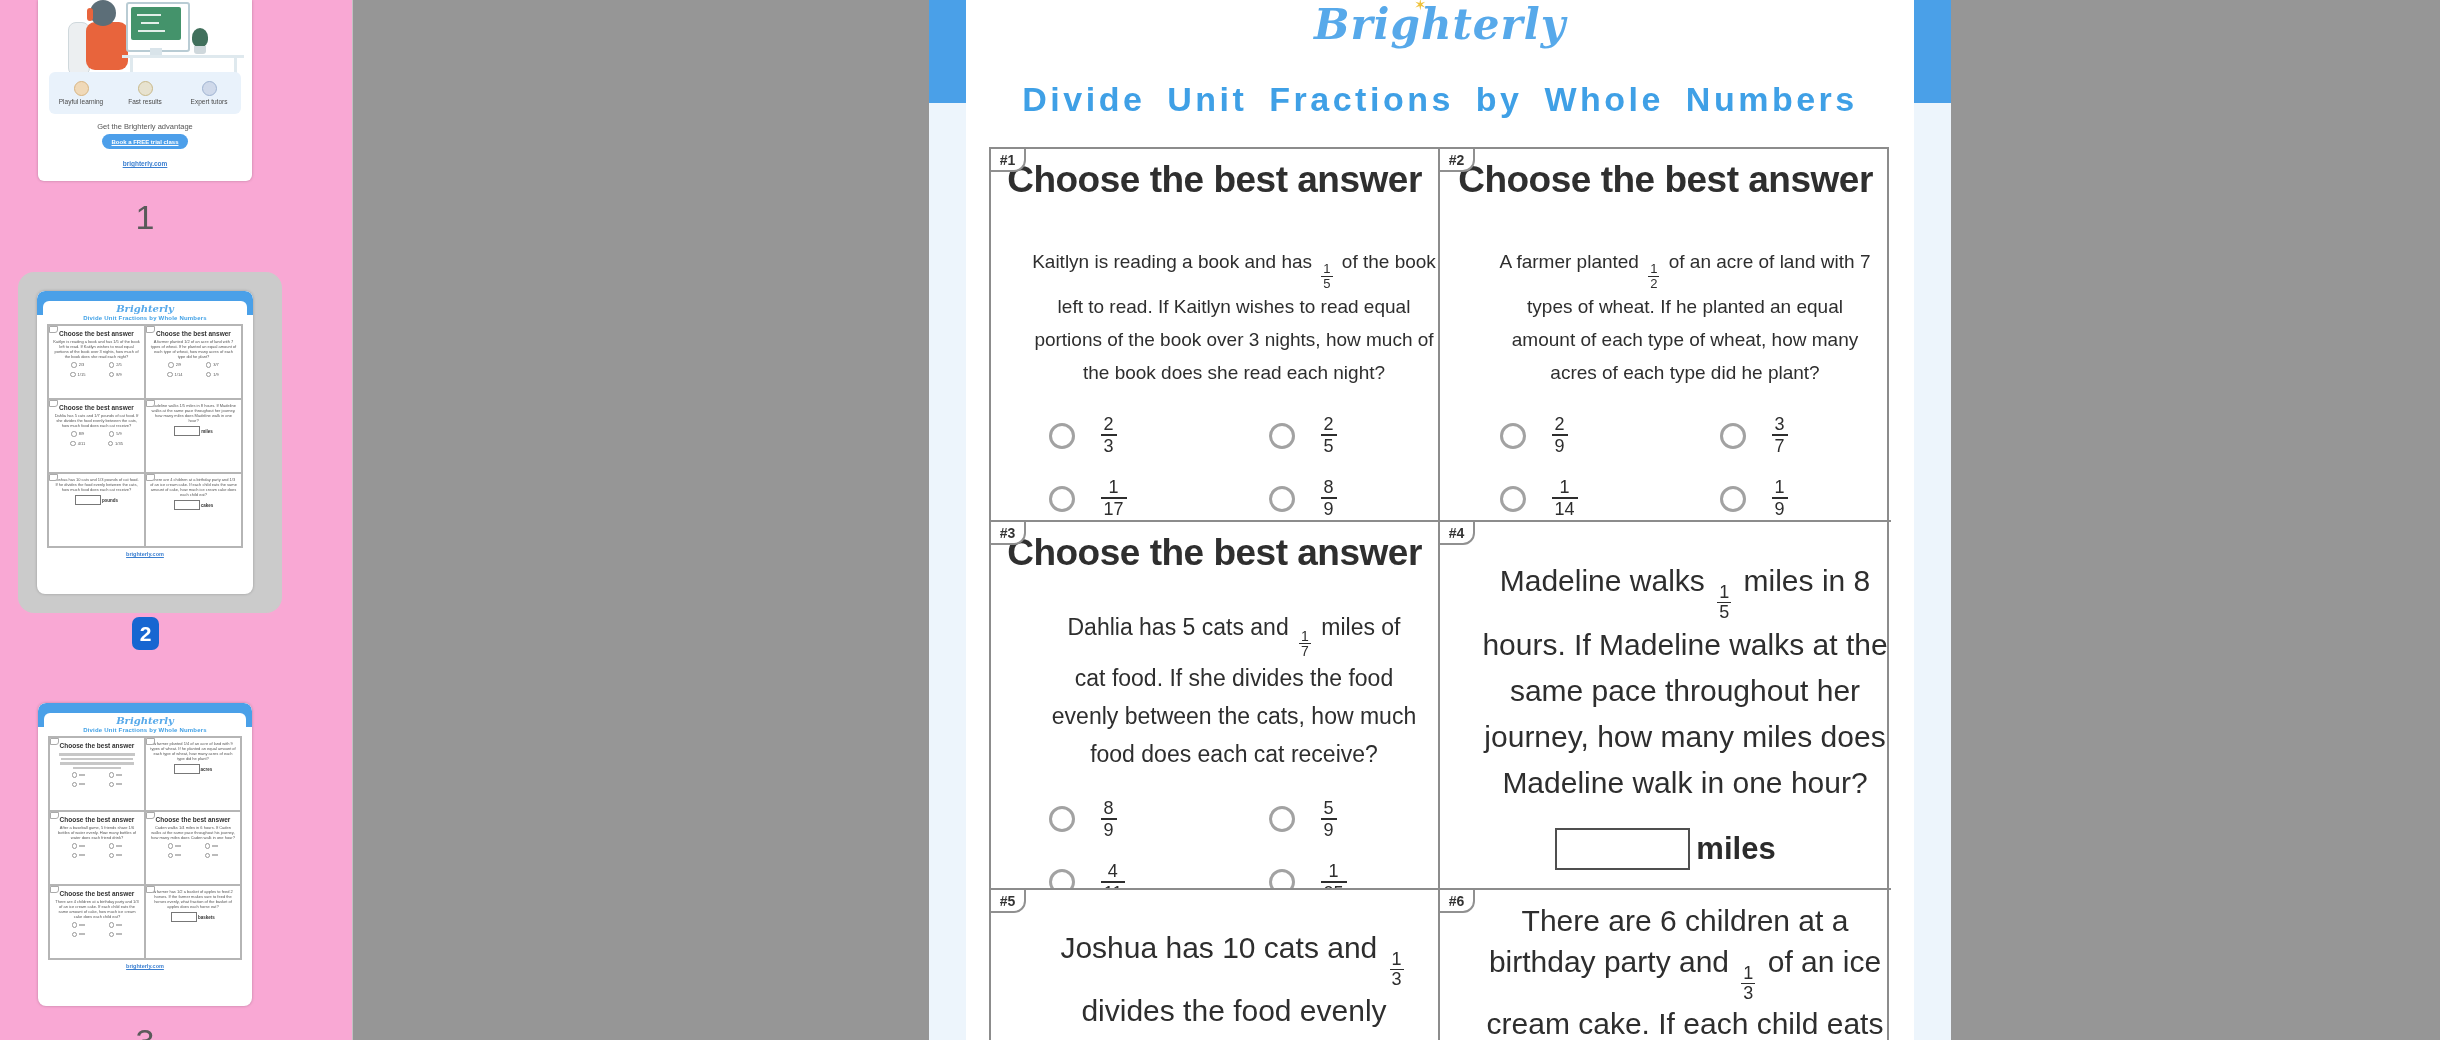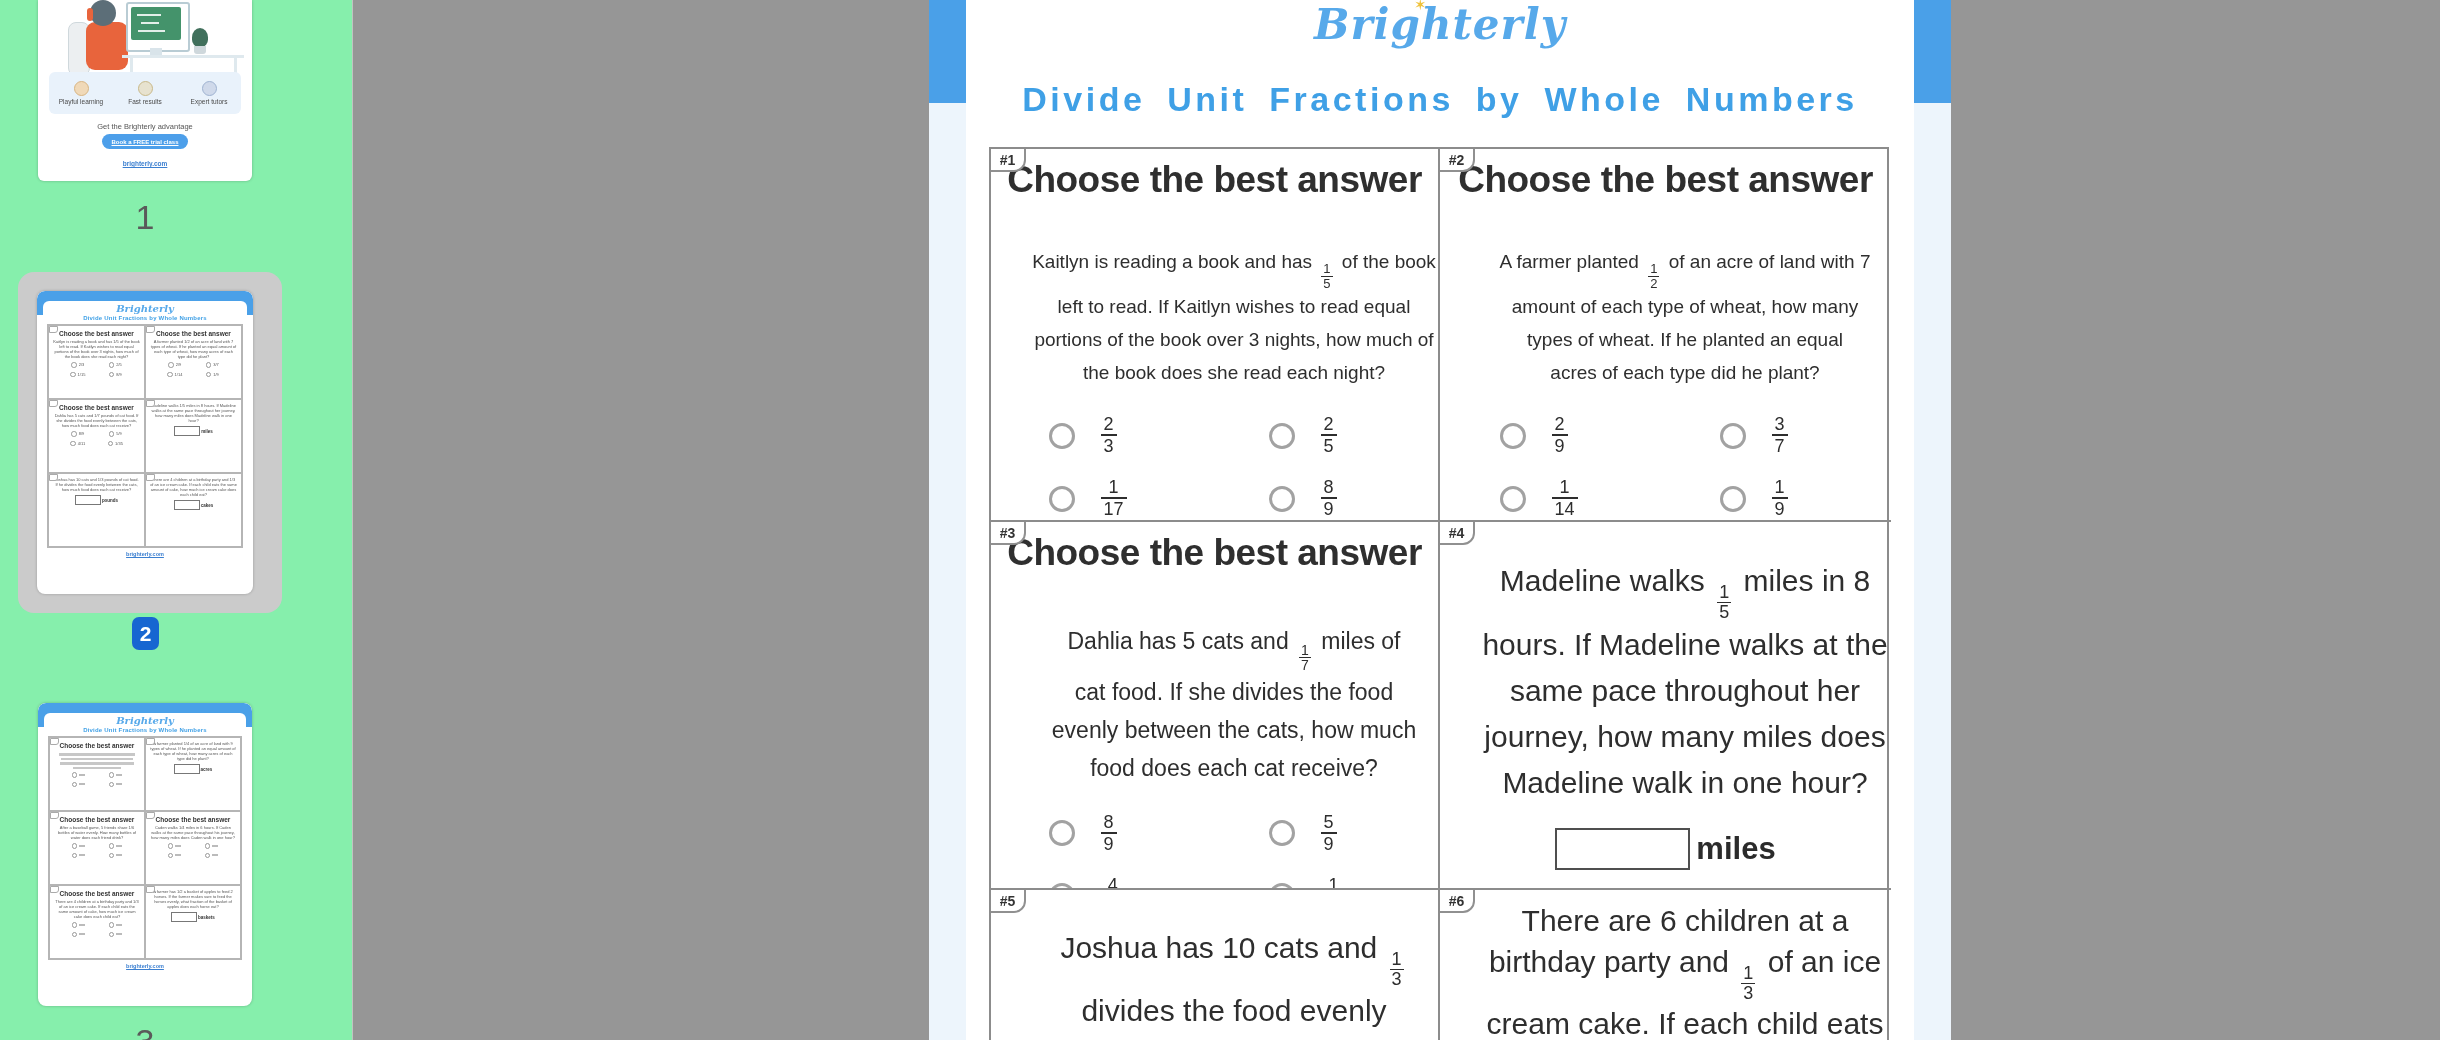--- a/index.html
+++ b/index.html
@@ -1,20 +1,20 @@
 <!DOCTYPE html>
 <html><head>
 <meta charset="utf-8">
 <style>
   html,body{margin:0;padding:0;width:2440px;height:1040px;overflow:hidden;
     font-family:"Liberation Sans",sans-serif;background:#969696;}
   .app{display:flex;width:2440px;height:1040px;}
 
   
-  .sidebar{position:relative;width:352px;height:1040px;flex:none;background:#86efac;
+  .sidebar{position:relative;width:352px;height:1040px;flex:none;background:#f9a8d4;
     border-right:1px solid #c2c2c2;overflow:hidden;}
   .thumb-card{position:absolute;background:#fff;box-shadow:0 0 3px rgba(0,0,0,.25);}
   
   .thumb1{left:38px;top:0;width:214px;height:181px;border-radius:0 0 6px 6px;overflow:hidden;}
   .ill{position:absolute;}
   .ill-chair{left:30px;top:22px;width:20px;height:52px;border-radius:8px;background:#eceff1;border:1px solid #cfd8dc;}
   .ill-head{left:52px;top:0;width:26px;height:26px;border-radius:50%;background:#5c6e78;}
   .ill-phone{left:49px;top:8px;width:6px;height:13px;border-radius:3px;background:#e8643c;}
   .ill-body{left:48px;top:22px;width:42px;height:48px;border-radius:9px;background:#e8643c;}
   .ill-monitor{left:88px;top:2px;width:60px;height:46px;background:#fff;border:2px solid #b9ccd4;border-radius:3px;}
@@ -91,21 +91,21 @@
     border:2px solid #8c8c8c;border-bottom:none;box-sizing:border-box;background:#fff;}
   .q-cell{position:relative;border-right:2px solid #8c8c8c;border-bottom:2px solid #8c8c8c;
     box-sizing:border-box;text-align:center;color:#2e2e2e;overflow:hidden;}
   .q-cell:nth-child(2n){border-right:none;}
   .q-badge{position:absolute;top:-2px;left:-2px;width:37px;height:25px;border:2px solid #909090;
     border-radius:0 0 12px 0;background:#fff;font-size:14px;font-weight:bold;color:#333;
     display:flex;align-items:center;justify-content:center;box-sizing:border-box;}
   .q-heading{margin-top:10px;font-size:37px;font-weight:700;letter-spacing:-0.5px;color:#2f2f2f;}
   .q-body{margin-top:42px;padding-left:39px;}
   .c1 .q-body,.c2 .q-body{margin-top:44px;}
-  .c3 .q-body{margin-top:48px;}
+  .c3 .q-body{margin-top:34px;}
   .c4 .q-body,.c5 .q-body{margin-top:36px;}
   .c6 .q-body{margin-top:10px;}
   .size-s .q-line{font-size:19px;line-height:33px;}
   .size-m .q-line{font-size:23px;line-height:38px;}
   .size-l .q-line{font-size:30px;line-height:46px;}
   .c5 .q-line{line-height:43px;}
   .c6 .q-line{line-height:41px;}
   .frac{display:inline-flex;flex-direction:column;align-items:center;line-height:1.05;
     vertical-align:-38%;margin:0 4px;}
   .frac .num,.frac .den{padding:0 2px;}
@@ -454,22 +454,22 @@
               </div>
             </div>
             <div class="q-cell size-s c2">
               <div class="q-badge">#2</div>
               <div class="q-heading">Choose the best answer</div>
               <div class="q-body">
                 <div class="q-line"><span>A farmer planted </span><span class="frac">
                     <span class="num">1</span>
                     <span class="den">2</span>
                   </span><span> of an acre of land with 7</span></div>
+                <div class="q-line"><span>types of wheat. If he planted an equal</span></div>
                 <div class="q-line"><span>amount of each type of wheat, how many</span></div>
-                <div class="q-line"><span>types of wheat. If he planted an equal</span></div>
                 <div class="q-line"><span>acres of each type did he plant?</span></div>
               </div>
               <div class="q-opts">
                 <div class="q-opt">
                   <span class="radio"></span>
                   <span class="frac opt">
                     <span class="num">2</span>
                     <span class="den">9</span>
                   </span>
                 </div>

